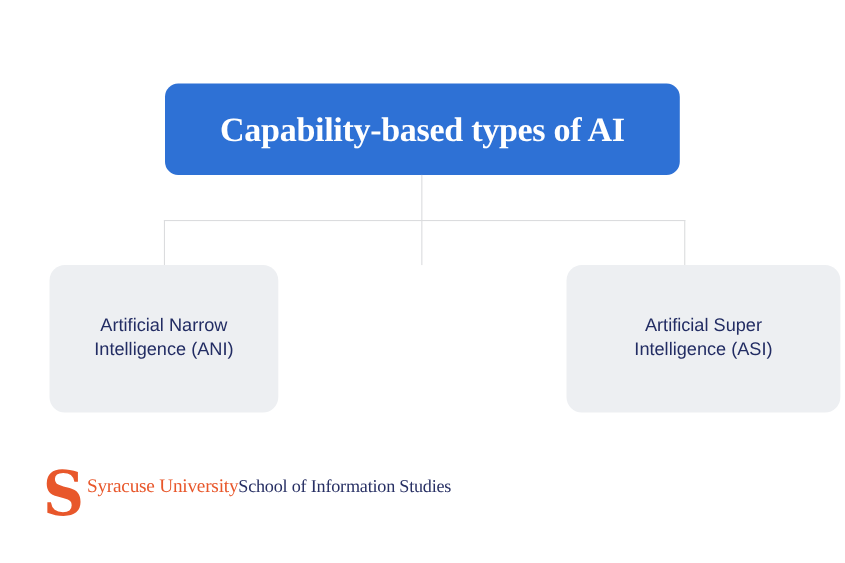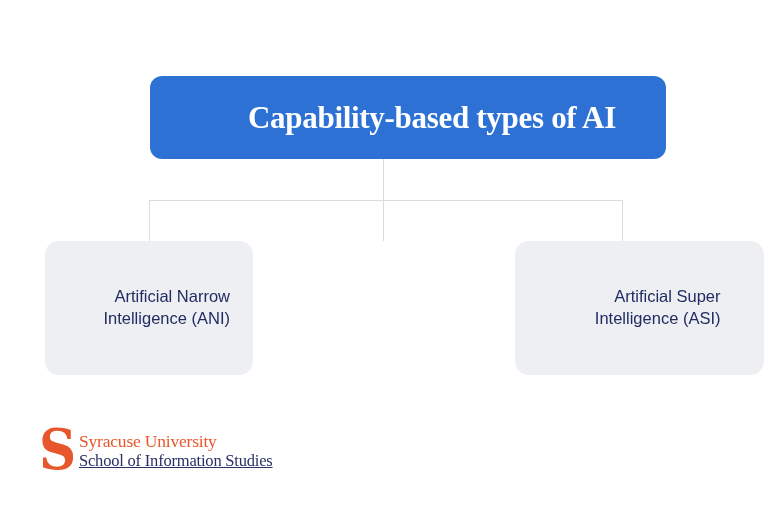--- a/index.html
+++ b/index.html
@@ -21,21 +21,20 @@
     position: absolute;
     left: 150px;
     top: 76px;
     width: 468px;
     height: 83px;
     background: #2E71D5;
     border-radius: 12px;
     display: flex;
     align-items: center;
     justify-content: center;
-    padding-left: 48px;
   }
   .header-box .title {
     color: #ffffff;
     font-family: "Liberation Serif", serif;
     font-weight: 700;
     font-size: 31px;
     letter-spacing: -0.3px;
     white-space: nowrap;
   }
 
@@ -60,21 +59,21 @@
     align-items: center;
     justify-content: center;
   }
   .node-1 { left: 45px;  width: 208px; }
   .node-2 { left: 280px; width: 208px; }
   .node-3 { left: 515px; width: 249px; }
   .node .node-label {
     color: #222C63;
     font-size: 16.5px;
     line-height: 1.32;
-    text-align: right;
+    text-align: center;
     width: 162px;
     font-family: "Liberation Sans", sans-serif;
   }
 
   
   .brand {
     position: absolute;
     left: 39px;
     top: 424px;
     display: flex;
@@ -89,37 +88,35 @@
     font-size: 56px;
     line-height: 46px;
     text-align: left;
     transform: scaleX(0.92);
     transform-origin: left center;
     margin-top: 2px;
   }
   .brand-text {
     margin-left: 7px;
     display: flex;
-    flex-direction: column;
     padding-top: 8px;
   }
   .brand-name {
     color: #E8572B;
     font-family: "Liberation Serif", serif;
     font-size: 17.5px;
     line-height: 19px;
     letter-spacing: -0.2px;
   }
   .brand-unit {
     color: #283064;
     font-family: "Liberation Serif", serif;
     font-size: 16.5px;
     line-height: 20px;
     letter-spacing: -0.2px;
-    text-decoration: underline;
   }
 </style>
 </head>
 <body>
 
 <div class="canvas">
 
   <div class="header-box">
     <span class="title">Capability-based types of AI</span>
   </div>

